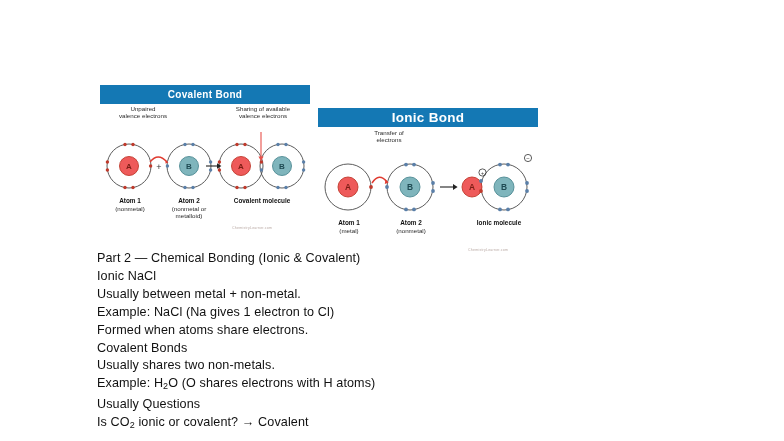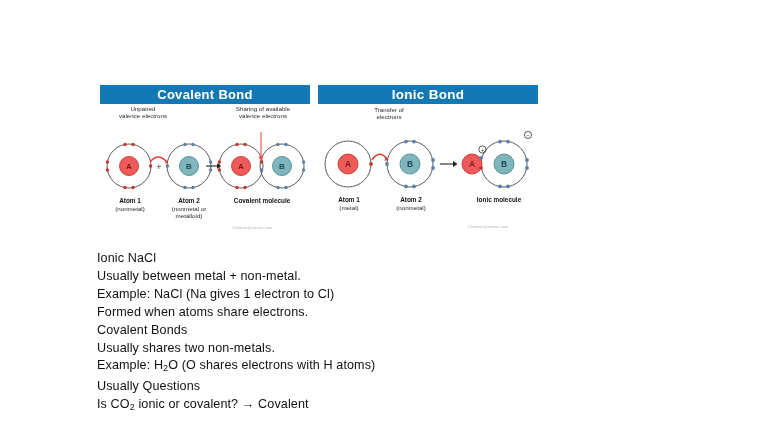--- a/index.html
+++ b/index.html
@@ -24,28 +24,28 @@
     width: 440px;
     height: 148px;
   }
   .bond-panel {
     position: absolute;
     top: 0;
     height: 148px;
     background: #ffffff;
   }
   #covalent-panel { left: 0px;   width: 210px; }
-  #ionic-panel    { left: 218px; width: 220px; }
+  #ionic-panel    { left: 218px; width: 220px; margin-top: 23px; }
 
   .panel-header {
     height: 19px;
     background: #1478B4;
     color: #ffffff;
     font-weight: bold;
-    font-size: 13px;
+    font-size: 10px;
     letter-spacing: 0.3px;
     display: flex;
     align-items: center;
     justify-content: center;
   }
   #ionic-panel .panel-header { font-size: 13.5px; }
 
   .panel-body {
     position: relative;
     width: 100%;
@@ -253,20 +253,21 @@
       <div class="dlabel" style="left:64px; top:100px; width:58px;">(nonmetal)</div>
 
       <div class="dlabel bold" style="left:146px; top:92px; width:70px;">Ionic molecule</div>
 
       <div class="watermark" style="left:150px; top:121px;">ChemistryLearner.com</div>
     </div>
   </div>
 </div>
 
 <div id="doc-text">
+  <div class="tline">Part 2 — Chemical Bonding (Ionic &amp; Covalent)</div>
   <div class="tline">Ionic NaCl</div>
   <div class="tline">Usually between metal + non-metal.</div>
   <div class="tline">Example: NaCl (Na gives 1 electron to Cl)</div>
   <div class="tline">Formed when atoms share electrons.</div>
   <div class="tline">Covalent Bonds</div>
   <div class="tline">Usually shares two non-metals.</div>
   <div class="tline"><span>Example: H</span><sub>2</sub><span>O (O shares electrons with H atoms)</span></div>
   <div class="tline">Usually Questions</div>
   <div class="tline"><span>Is CO</span><sub>2</sub><span> ionic or covalent? → Covalent</span></div>
 

